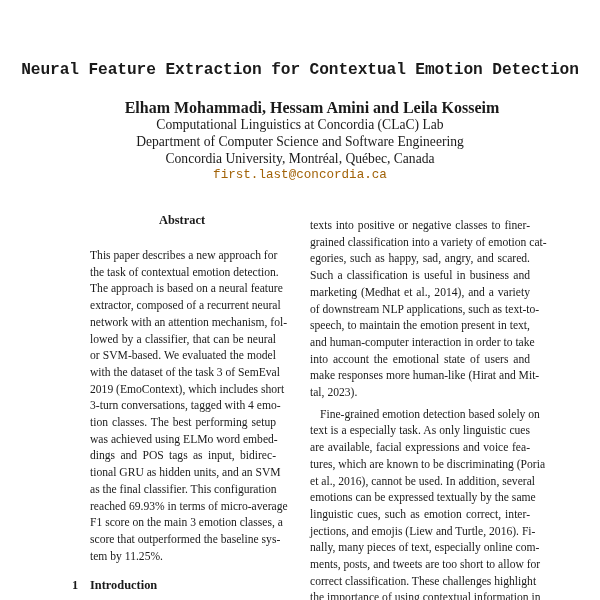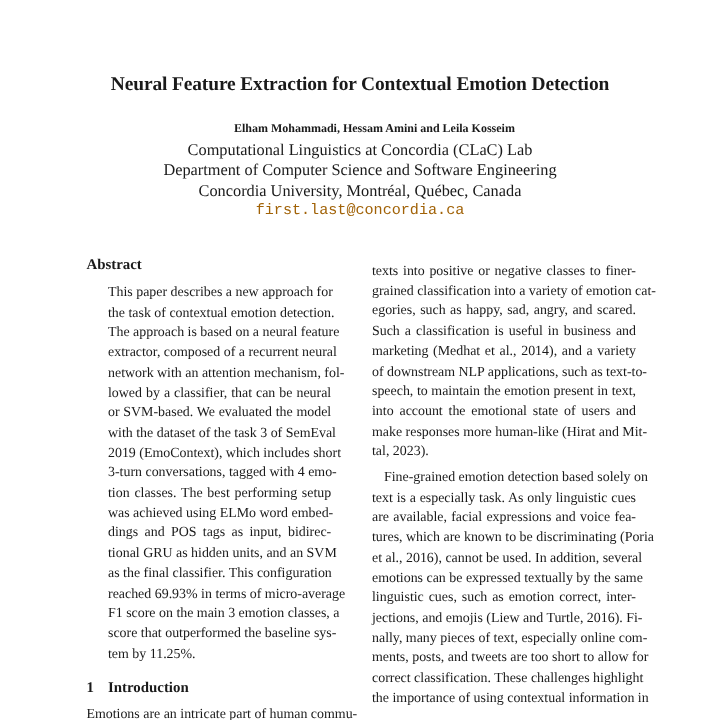--- a/index.html
+++ b/index.html
@@ -1,27 +1,27 @@
 <!DOCTYPE html>
 <html><head>
 <meta charset="utf-8">
 <style>
   html, body { margin: 0; padding: 0; background: #ffffff; }
   body { width: 600px; height: 600px; overflow: hidden; position: relative;
          font-family: "Liberation Serif", "DejaVu Serif", serif; color: #1a1a1a; }
   .title { position: absolute; left: 0; width: 600px; top: 60px; text-align: center;
-           font-weight: bold; font-size: 16.2px; line-height: 20px; letter-spacing: -0.1px; }
+           font-weight: bold; font-size: 16.2px; line-height: 20px; letter-spacing: -0.1px; font-family: Liberation Mono, monospace; }
   .authors { position: absolute; left: 0; width: 600px; top: 99px; text-align: center;
              font-size: 13.6px; line-height: 17px; }
-  .authors .names { font-weight: bold; font-size: 10px; padding-left: 24px; }
+  .authors .names { font-weight: bold; font-size: 16px; padding-left: 24px; }
   .authors .email { font-family: "Liberation Mono", "DejaVu Sans Mono", monospace; font-size: 12.6px; color: #a16207; }
   .col { position: absolute; font-size: 11.6px; line-height: 16.7px; text-align: justify; }
   .col-left { left: 72px; width: 220px; top: 212px; }
   .col-right { left: 310px; width: 220px; top: 218px; }
-  .abstract-head { text-align: left; font-weight: bold; font-size: 12.4px; line-height: 16px; margin-bottom: 8px; }
+  .abstract-head { text-align: center; font-weight: bold; font-size: 12.4px; line-height: 16px; margin-bottom: 20px; }
   .abstract-body { margin: 0 16px 12px 18px; }
   .abstract-body span, .para span { display: block; text-align: justify; text-align-last: justify; white-space: nowrap; }
   .abstract-body span.last, .para span.last { text-align-last: left; }
   .section-head { font-weight: bold; font-size: 12.4px; line-height: 16px; margin-top: 10px; margin-bottom: 6px; }
   .section-head .num { display: inline-block; width: 18px; }
   .para { margin: 0; }
   .para + .para { margin-top: 5px; }
   .indent { text-indent: 10px; }
 </style>
 </head>
@@ -72,20 +72,21 @@
 
 <div class="col col-right">
   <div class="para">
     <span>texts into positive or negative classes to finer-</span>
     <span>grained classification into a variety of emotion cat-</span>
     <span>egories, such as happy, sad, angry, and scared.</span>
     <span>Such a classification is useful in business and</span>
     <span>marketing (Medhat et al., 2014), and a variety</span>
     <span>of downstream NLP applications, such as text-to-</span>
     <span>speech, to maintain the emotion present in text,</span>
+    <span>and human-computer interaction in order to take</span>
     <span>into account the emotional state of users and</span>
     <span>make responses more human-like (Hirat and Mit-</span>
     <span class="last">tal, 2023).</span>
   </div>
   <div class="para">
     <span class="indent">Fine-grained emotion detection based solely on</span>
     <span>text is a especially task.  As only linguistic cues</span>
     <span>are available, facial expressions and voice fea-</span>
     <span>tures, which are known to be discriminating (Poria</span>
     <span>et al., 2016), cannot be used.  In addition, several</span>

